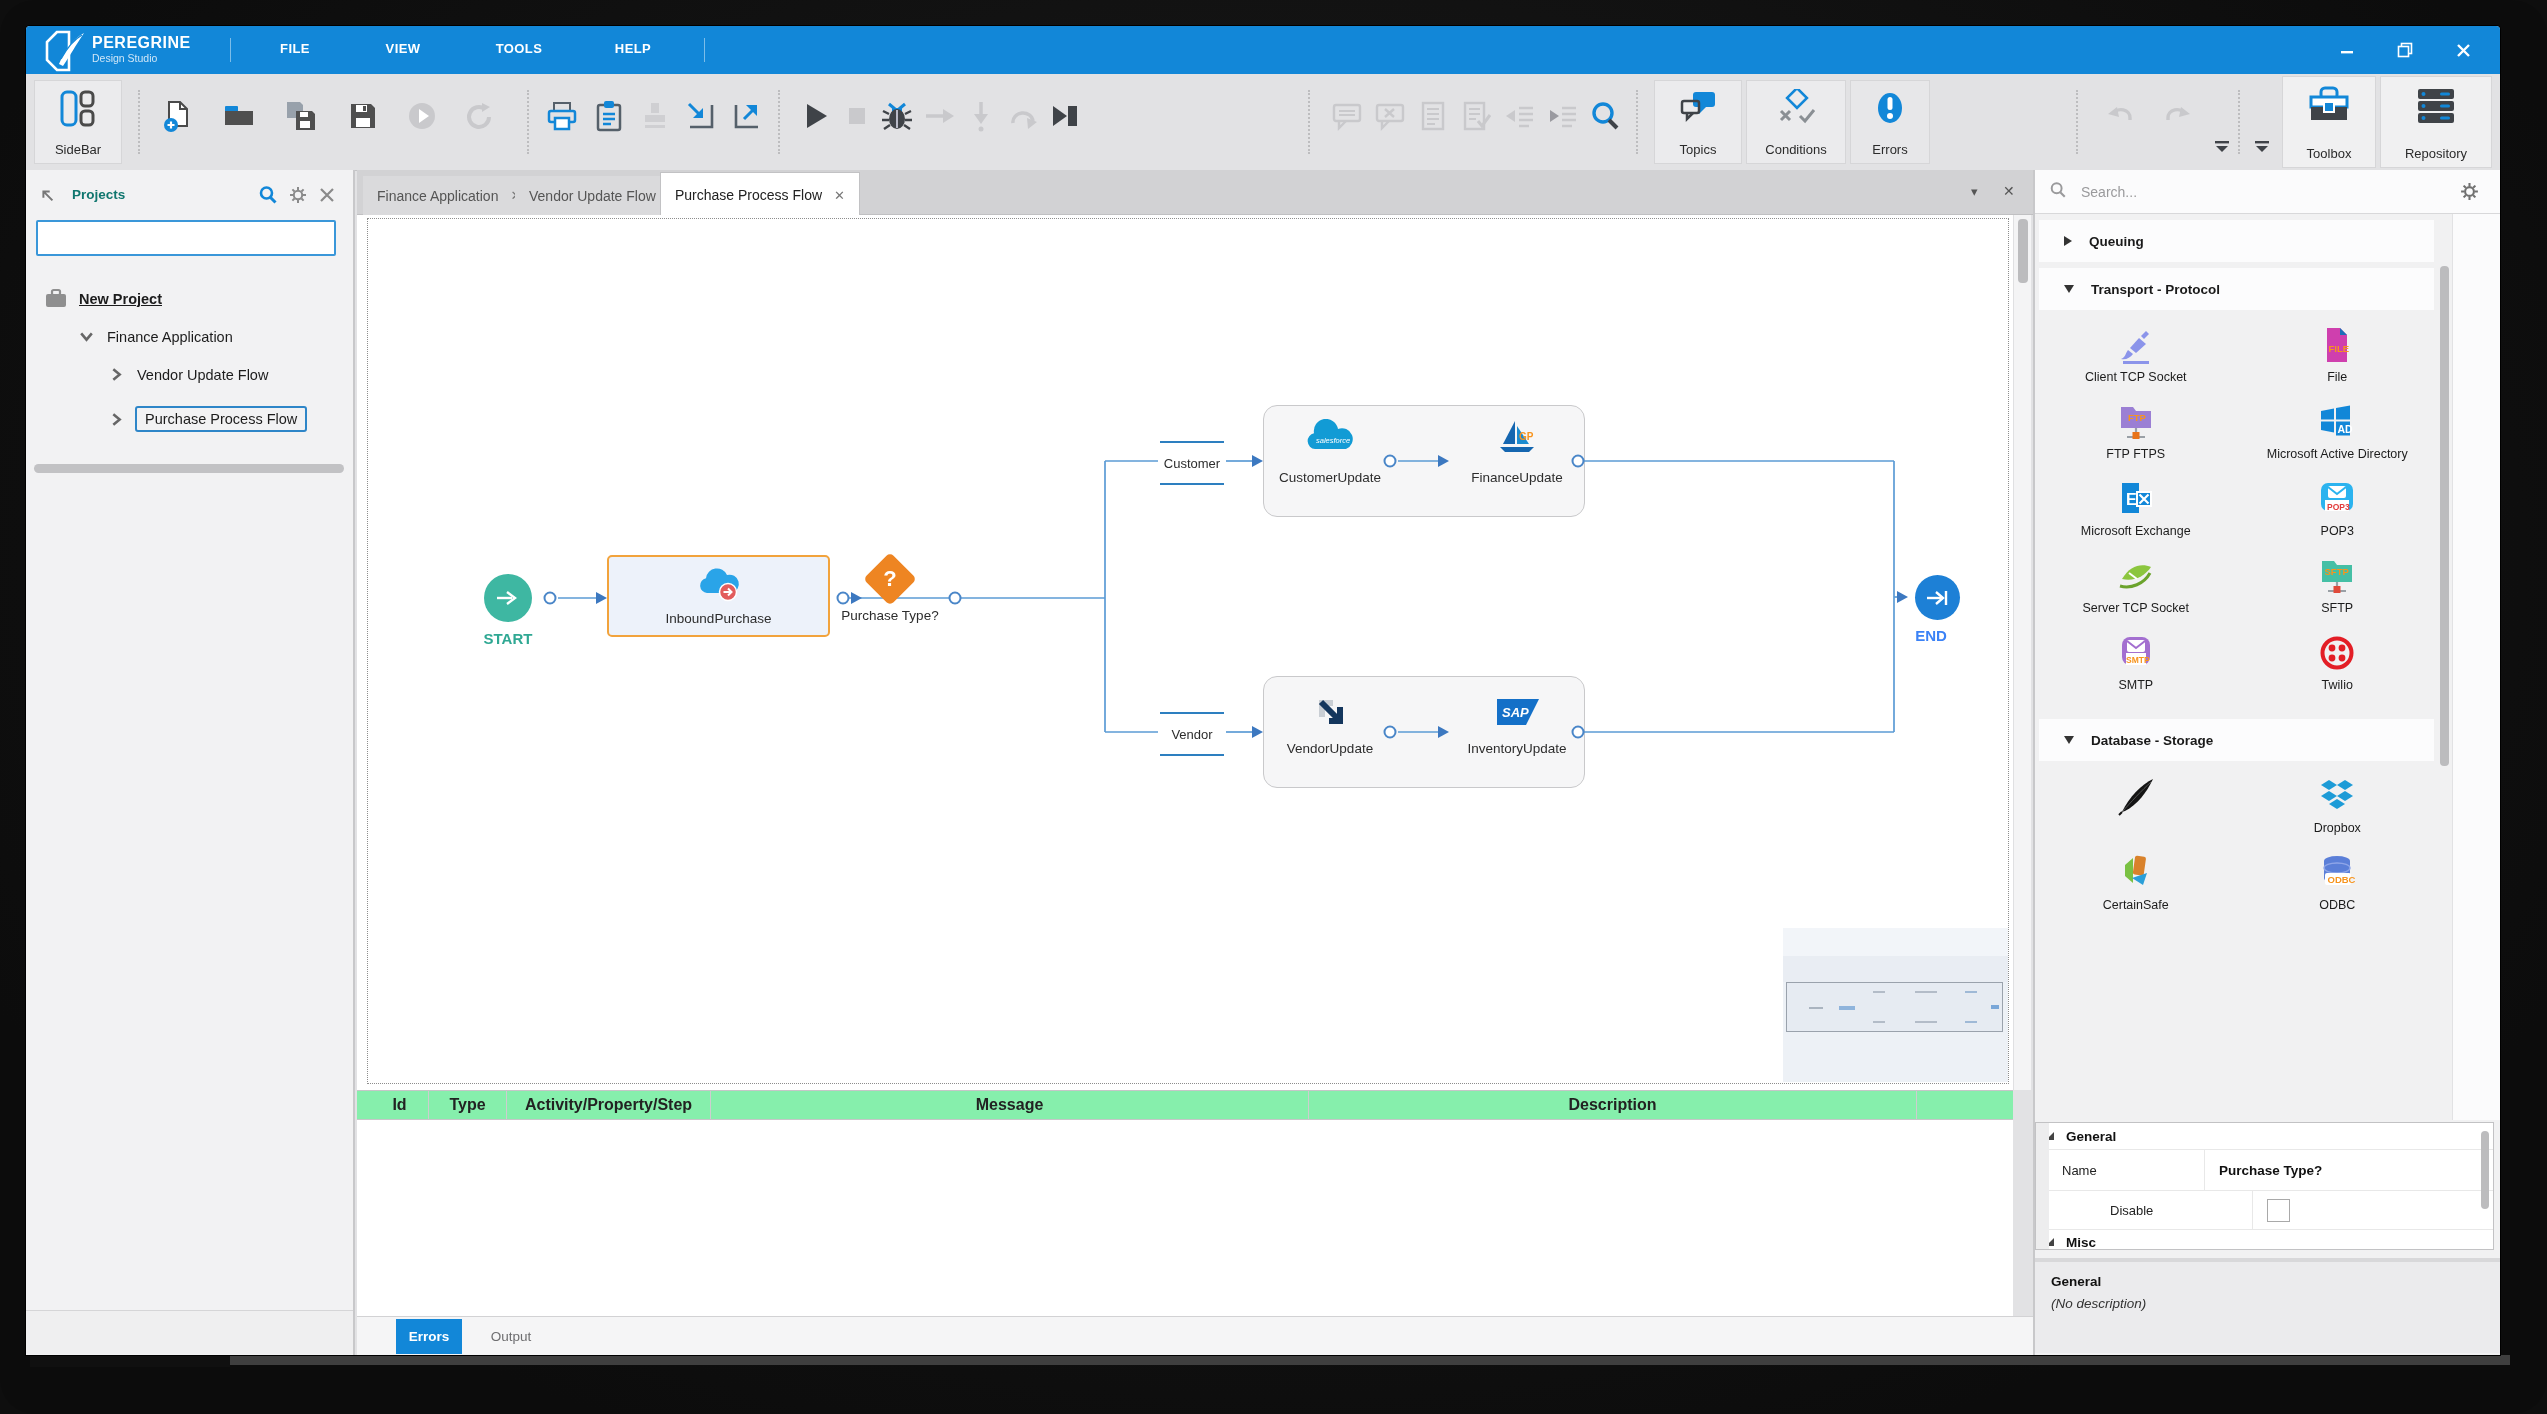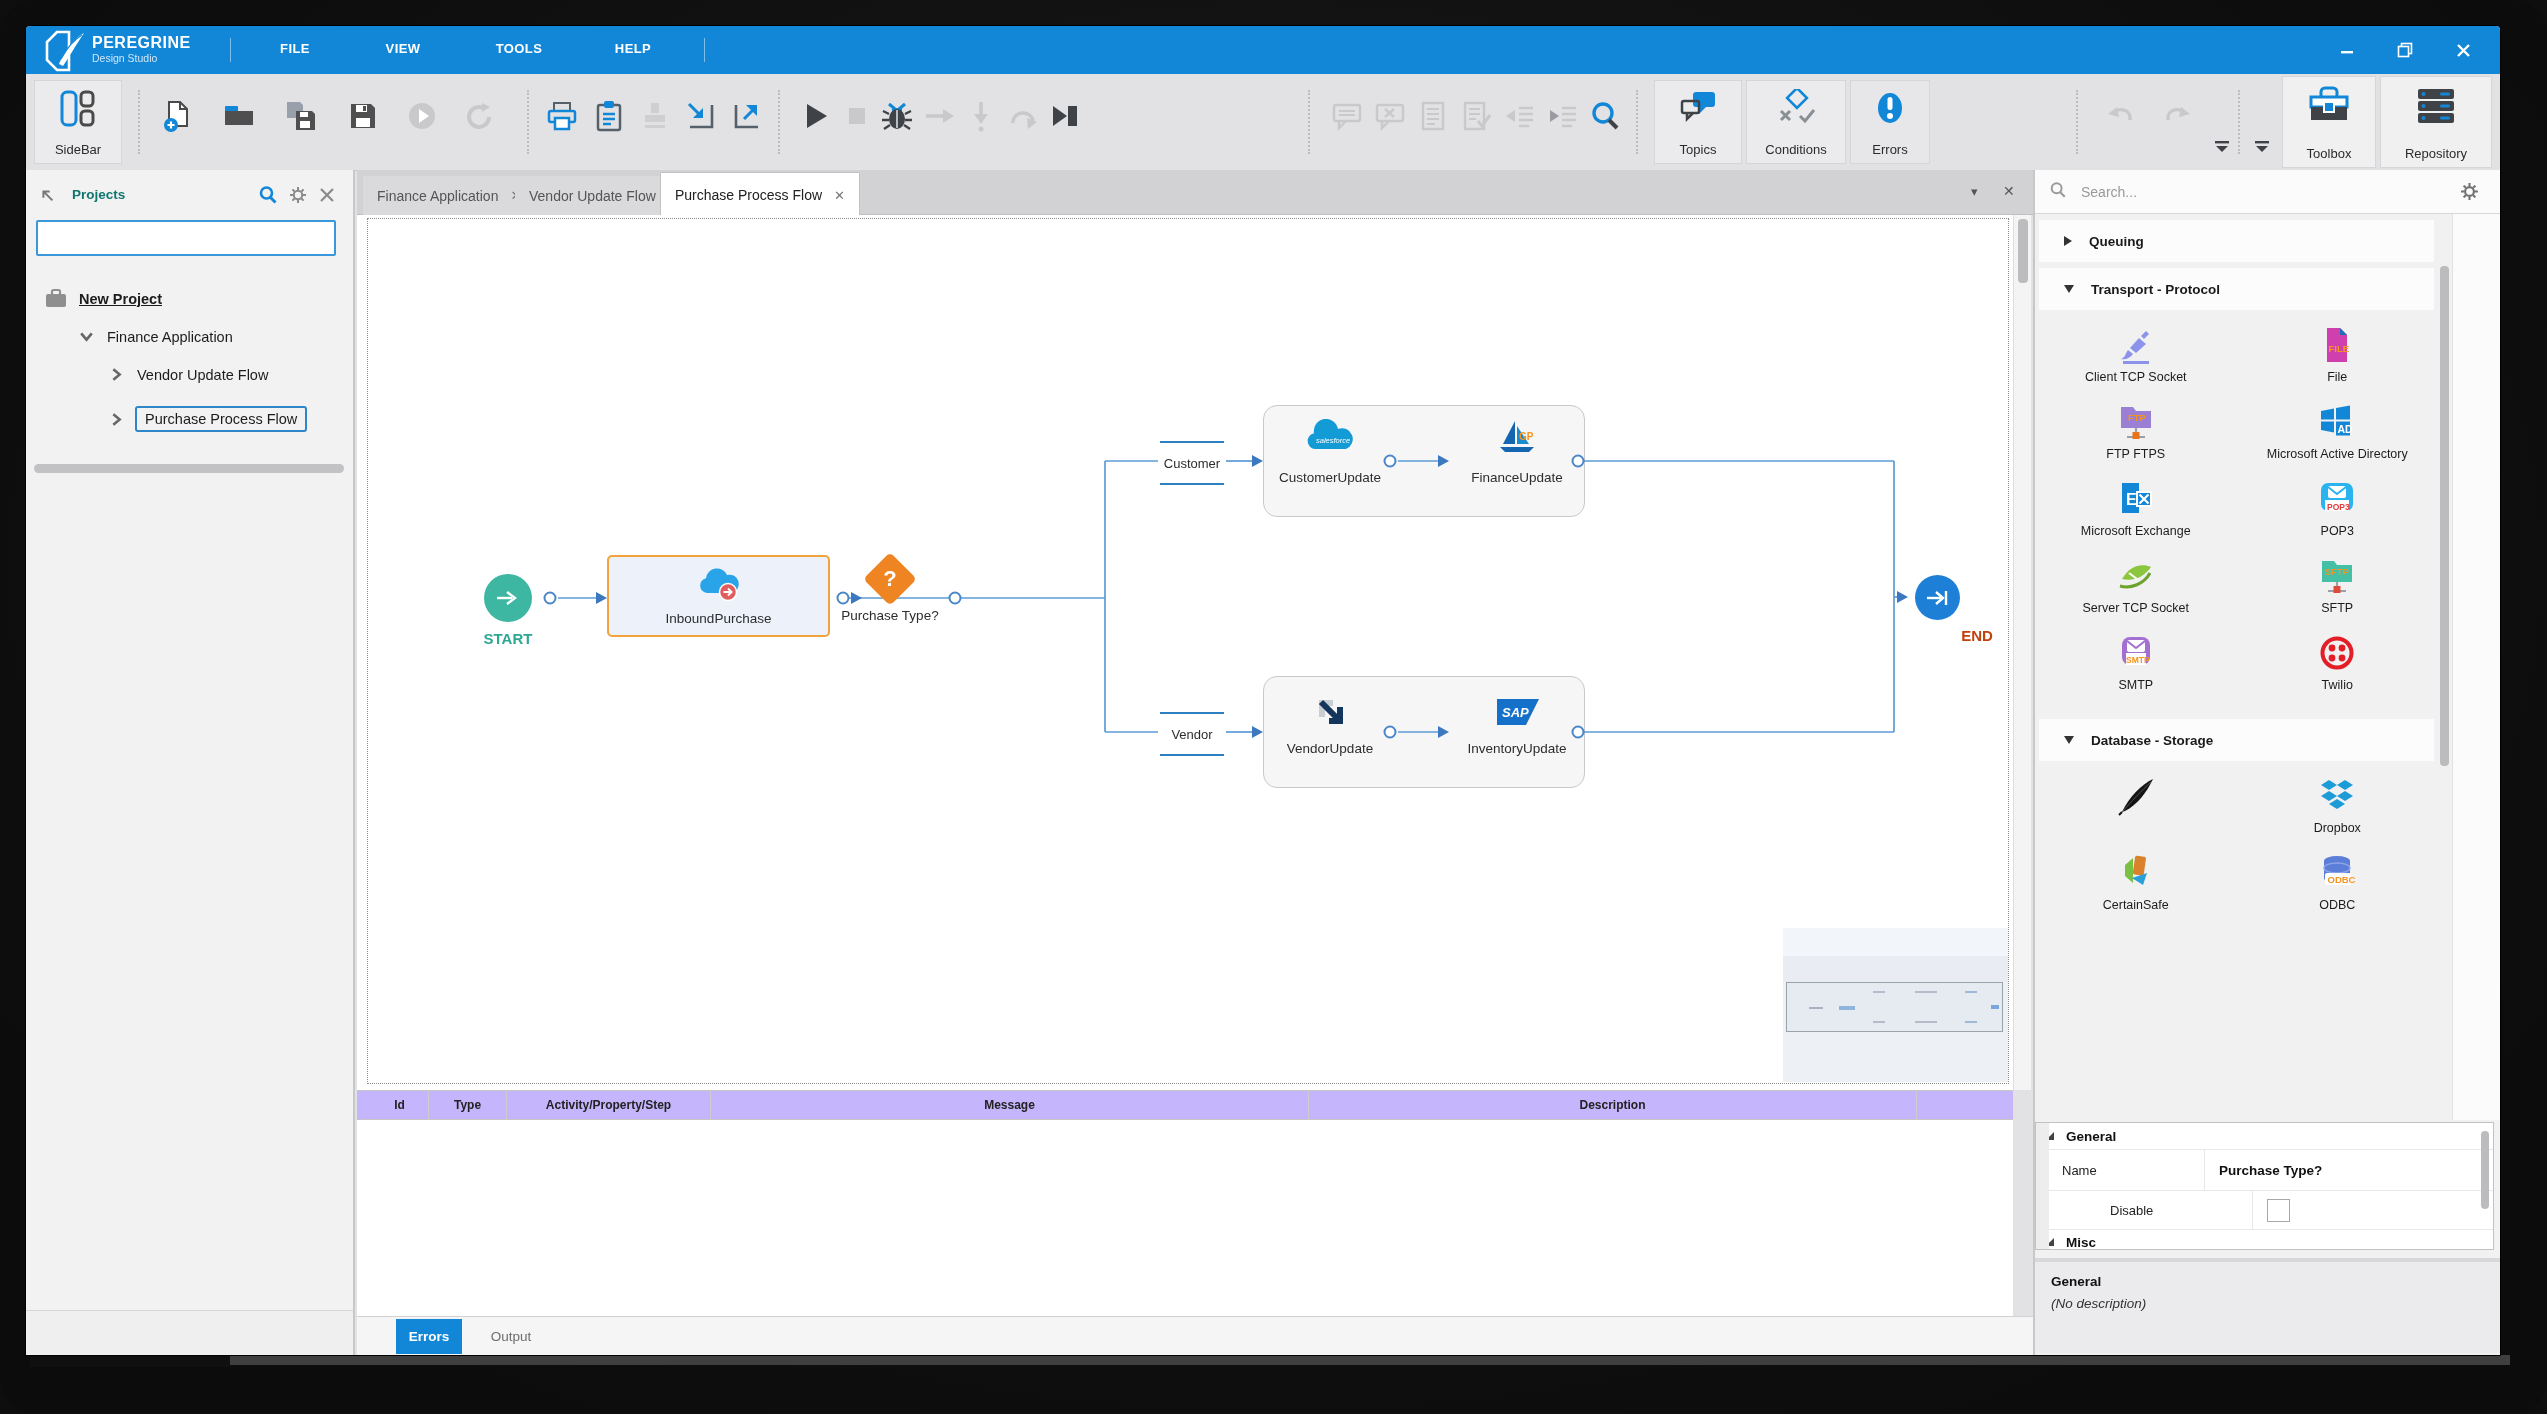--- a/index.html
+++ b/index.html
@@ -31,21 +31,21 @@
   .tab{position:absolute;top:6px;height:39px;background:#dadadc;border-right:1px solid #bfbfc1;display:flex;align-items:center;padding:0 14px;font-size:14px;color:#555;}
   .tab .tx{margin-left:12px;color:#777;font-size:13px;}
   .tab.active{top:2px;height:45px;background:#fff;color:#222;border:1px solid #c2c2c4;border-bottom:none;box-sizing:border-box;}
   
   .canvas{position:absolute;left:331px;top:189px;width:1656px;height:875px;background:#fff;overflow:hidden;}
   .dashedsel{position:absolute;left:10px;top:3px;width:1640px;height:864px;border:1px dotted #8d8d8d;}
   .flowlbl{position:absolute;width:170px;text-align:center;font-size:13.5px;color:#2d2d2d;white-space:nowrap;}
   .groupbox{position:absolute;width:322px;height:112px;background:#f6f6f7;border:1.5px solid #c9c9cb;border-radius:14px;box-sizing:border-box;}
   .branchlbl{position:absolute;width:64px;height:40px;border-top:2px solid #2d7fc0;border-bottom:2px solid #2d7fc0;display:flex;align-items:center;justify-content:center;font-size:13px;color:#2d2d2d;background:#fff;}
   
-  .grid-head{position:absolute;left:331px;top:1064px;width:1656px;height:30px;background:#c4b5fd;border-top:1px solid #c6c6c8;border-bottom:1px solid #c6c6c8;box-sizing:border-box;display:flex;align-items:center;font-size:12px;font-weight:600;color:#222;}
+  .grid-head{position:absolute;left:331px;top:1064px;width:1656px;height:30px;background:#86efac;border-top:1px solid #c6c6c8;border-bottom:1px solid #c6c6c8;box-sizing:border-box;display:flex;align-items:center;font-size:16px;font-weight:600;color:#222;}
   .gh-cell{height:100%;display:flex;align-items:center;justify-content:center;border-right:1px solid #cdcdcf;box-sizing:border-box;}
   .grid-body{position:absolute;left:331px;top:1094px;width:1656px;height:196px;background:#fff;}
   .btabbar{position:absolute;left:331px;top:1290px;width:1676px;height:39px;background:#f5f5f6;border-top:1px solid #d2d2d4;box-sizing:border-box;}
   .btab{position:absolute;top:2px;height:35px;display:flex;align-items:center;justify-content:center;font-size:13.5px;}
   
   .rpanel{position:absolute;left:2007px;top:144px;width:467px;height:1185px;background:#f1f1f2;border-left:2px solid #c8c8ca;box-sizing:border-box;}
   .tbx-search{position:absolute;left:0;top:0;width:100%;height:44px;background:#fbfbfc;border-bottom:1px solid #d8d8da;box-sizing:border-box;display:flex;align-items:center;}
   .tbx-search input{border:none;outline:none;background:transparent;font-size:14px;color:#333;font-family:"Liberation Sans",sans-serif;width:300px;}
   .tbx-search input::placeholder{color:#9a9a9c;}
   .tbx-list{position:absolute;left:0;top:44px;width:403px;height:906px;overflow:hidden;}
@@ -499,21 +499,21 @@
       </div>
       <div class="flowlbl" style="left:1075px;top:526px;">InventoryUpdate</div>
 
       <div class="abs" style="left:1558px;top:360px;width:45px;height:45px;border-radius:50%;background:#1d80d6;display:flex;align-items:center;justify-content:center;">
         <svg width="26" height="20" viewBox="0 0 26 20">
             <path d="M2 10 h14" stroke="#fff" stroke-width="2.4"></path>
             <path d="M11 4 l7 6 -7 6" fill="none" stroke="#fff" stroke-width="2.4"></path>
             <path d="M21 3 v14" stroke="#fff" stroke-width="2.4"></path>
           </svg>
       </div>
-      <div class="flowlbl" style="left:1535px;top:412px;color:#c2410c;font-weight:bold;font-size:15px;">END</div>
+      <div class="flowlbl" style="left:1489px;top:412px;color:#3b82f6;font-weight:bold;font-size:15px;">END</div>
 
       <div class="abs" style="left:1426px;top:713px;width:225px;height:154px;background:#edf1f6;z-index:5;">
         <div class="abs" style="left:0;top:0;width:100%;height:28px;background:#f2f5f9;"></div>
         <div class="abs" style="left:0;top:28px;width:100%;height:26px;background:#e9edf3;"></div>
         <div class="abs" style="left:3px;top:54px;width:217px;height:50px;border:1px solid #9aa2ac;background:#e6ebf2;box-sizing:border-box;">
           <div class="abs" style="left:22px;top:24px;width:14px;height:2px;background:#aab4c0;"></div>
           <div class="abs" style="left:52px;top:23px;width:16px;height:4px;background:#8fb4dc;"></div>
           <div class="abs" style="left:86px;top:8px;width:12px;height:2px;background:#b3bcc8;"></div>
           <div class="abs" style="left:86px;top:38px;width:12px;height:2px;background:#b3bcc8;"></div>
           <div class="abs" style="left:128px;top:8px;width:22px;height:2px;background:#b3bcc8;"></div>

